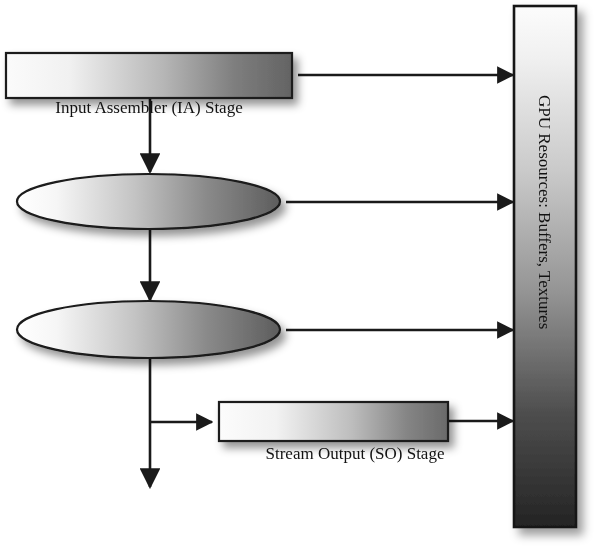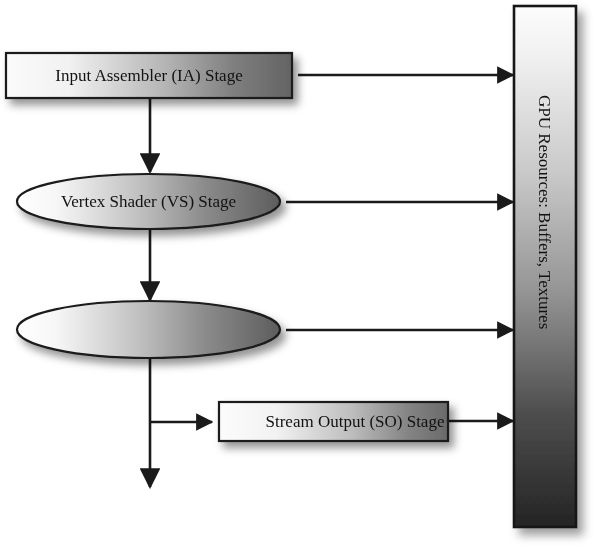--- a/index.html
+++ b/index.html
@@ -26,20 +26,21 @@
   }
   .node-label {
     position: absolute;
     pointer-events: none;
     white-space: nowrap;
     color: #121212;
     font-family: "Liberation Serif", "DejaVu Serif", serif;
   }
   .box-label {
     font-size: 17px;
+    margin-top: 32px;
   }
   .ellipse-label {
     font-size: 17px;
   }
   .vbar-label {
     font-size: 17px;
     transform-origin: left top;
   }
 </style>
 </head>
@@ -149,20 +150,19 @@
       <ellipse cx="148.5" cy="329.5" rx="131.5" ry="28.5" fill="url(#gradEllipse)" stroke="#1a1a1a" stroke-width="2.2" filter="url(#dropShadow)"></ellipse>
     </g>
 
     <g>
       <rect x="219" y="402" width="229" height="39" fill="url(#gradBoxSO)" stroke="#1a1a1a" stroke-width="2.2" filter="url(#dropShadow)"></rect>
     </g>
   </svg>
 
   <div class="node-label box-label" style="left:6px; top:53px; width:286px; height:45px; display:flex; align-items:center; justify-content:center;">Input Assembler (IA) Stage</div>
 
-  <div class="node-label ellipse-label" style="left:17px; top:174px; width:263px; height:55px; display:flex; align-items:center; justify-content:center;">Vertex Shader (VS) Stage</div>
 
 
   <div class="node-label box-label" style="left:219px; top:402px; width:220px; height:39px; display:flex; align-items:center; justify-content:center;padding-left:26px;">Stream Output (SO) Stage</div>
 
   <div class="node-label vbar-label" style="left:556px; top:95px; width:340px; height:24px; display:flex; align-items:center; justify-content:flex-start; transform: rotate(90deg);">GPU Resources: Buffers, Textures</div>
 
 </div>
 
 </body></html>

